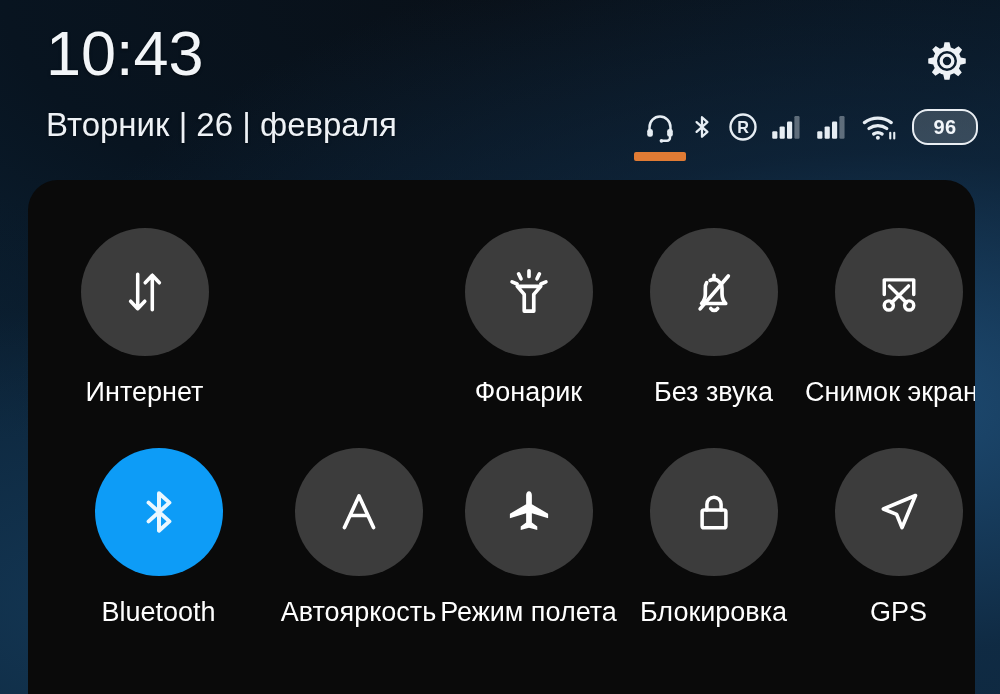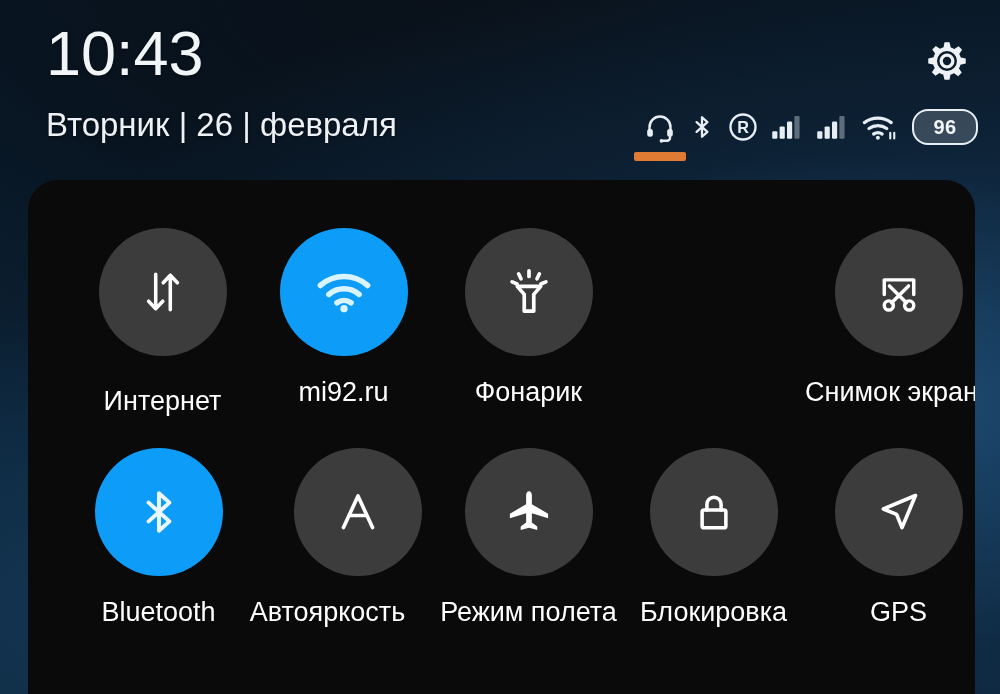--- a/index.html
+++ b/index.html
@@ -151,58 +151,59 @@
         <span>96</span>
       </div>
     </div>
   </div>
 
   <div class="panel">
     <div class="qs-grid">
 
       <div class="qs-row row1">
 
-        <div class="tile" style="left:40px;gap:9px;">
+        <div class="tile" style="left:22px;">
           <div class="bubble">
             <svg viewBox="0 0 24 24" width="50" height="50" fill="none" stroke="#ffffff" stroke-width="1.7" stroke-linecap="round" stroke-linejoin="round">
               <path d="M8.5 3.5v16.5M8.5 20l-3.4-3.6M8.5 20l3.4-3.6"></path>
               <path d="M15.5 20.5V4M15.5 4 12.1 7.6M15.5 4l3.4 3.6"></path>
             </svg>
           </div>
           <div class="lbl-clip">
             <div class="lbl">Интернет</div>
           </div>
         </div>
 
-        <div class="tile on" style="left:221px;">
-          <div class="bubble">
-            <svg viewBox="0 0 30 22" width="58" height="44" fill="none" stroke="#d9f3ff" stroke-linecap="round">
-              <path d="M2.8 7.6A18.5 18.5 0 0 1 27.2 7.6" stroke-width="2.9"></path>
-              <path d="M7.2 12.2a12 12 0 0 1 15.6 0" stroke-width="2.9"></path>
-              <path d="M11.4 16.6a6 6 0 0 1 7.2 0" stroke-width="2.9"></path>
-              <circle cx="15" cy="19.6" r="1.9" fill="#d9f3ff" stroke="none"></circle>
-            </svg>
-          </div>
-          <div class="lbl-clip">
-            <div class="lbl">mi92.ru</div>
-          </div>
-        </div>
 
         <div class="tile" style="left:406px;">
           <div class="bubble">
             <svg viewBox="0 0 24 24" width="52" height="52" fill="none" stroke="#ffffff" stroke-width="1.7" stroke-linecap="round" stroke-linejoin="round">
               <path d="M12 2.2v2.6M7.2 3.6l1.1 2.3M16.8 3.6l-1.1 2.3M4.2 7.3l2.3 1M19.8 7.3l-2.3 1"></path>
               <path d="M6.6 9.4h10.8l-3.2 3.7v7.7h-4.4v-7.7L6.6 9.4z"></path>
             </svg>
           </div>
           <div class="lbl-clip">
             <div class="lbl">Фонарик</div>
           </div>
         </div>
 
+        <div class="tile" style="left:591px;">
+          <div class="bubble">
+            <svg viewBox="0 0 24 24" width="52" height="52" fill="none" stroke="#ffffff" stroke-width="1.7" stroke-linecap="round" stroke-linejoin="round">
+              <path d="M7 17.3h10.4c-1.3-1.4-1.7-2.6-1.7-4.4v-2.5c0-2.2-1.7-4.2-3.8-4.2-.6 0-1.2.15-1.7.42"></path>
+              <path d="M8.6 7.7A4.2 4.2 0 0 0 8 10.4v2.5c0 1.8-.4 3-1.7 4.4"></path>
+              <path d="M10.5 19.6a1.9 1.9 0 0 0 3.2 0"></path>
+              <path d="M12 4.3v1.9"></path>
+              <path d="M5.6 19.8 18.6 4.6"></path>
+            </svg>
+          </div>
+          <div class="lbl-clip">
+            <div class="lbl">Без звука</div>
+          </div>
+        </div>
 
         <div class="tile" style="left:776px;">
           <div class="bubble">
             <svg viewBox="0 0 24 24" width="52" height="52" fill="none" stroke="#ffffff" stroke-width="1.6" stroke-linecap="round" stroke-linejoin="round">
               <path d="M5.2 13.2V6.4h13.6v6.8"></path>
               <path d="M7.6 9.2 15.4 17"></path>
               <path d="M16.4 9.2 8.6 17"></path>
               <circle cx="7.3" cy="18.2" r="2.1"></circle>
               <circle cx="16.7" cy="18.2" r="2.1"></circle>
             </svg>
@@ -219,21 +220,21 @@
           <div class="bubble">
             <svg viewBox="0 0 24 24" width="50" height="50" fill="none" stroke="#eaf7ff" stroke-width="1.9" stroke-linecap="round" stroke-linejoin="round">
               <path d="M7 7.5 17 16.5 12 21V3l5 4.5L7 16.5"></path>
             </svg>
           </div>
           <div class="lbl-clip">
             <div class="lbl">Bluetooth</div>
           </div>
         </div>
 
-        <div class="tile" style="left:205px;align-items:flex-end;">
+        <div class="tile" style="left:236px;">
           <div class="bubble">
             <svg viewBox="0 0 24 24" width="52" height="52" fill="none" stroke="#ffffff" stroke-width="1.7" stroke-linecap="round" stroke-linejoin="round">
               <path d="M5.3 19.2 12 4.6l6.7 14.6"></path>
               <path d="M8.2 13.6h7.6"></path>
             </svg>
           </div>
           <div class="lbl-clip">
             <div class="lbl">Автояркость</div>
           </div>
         </div>

